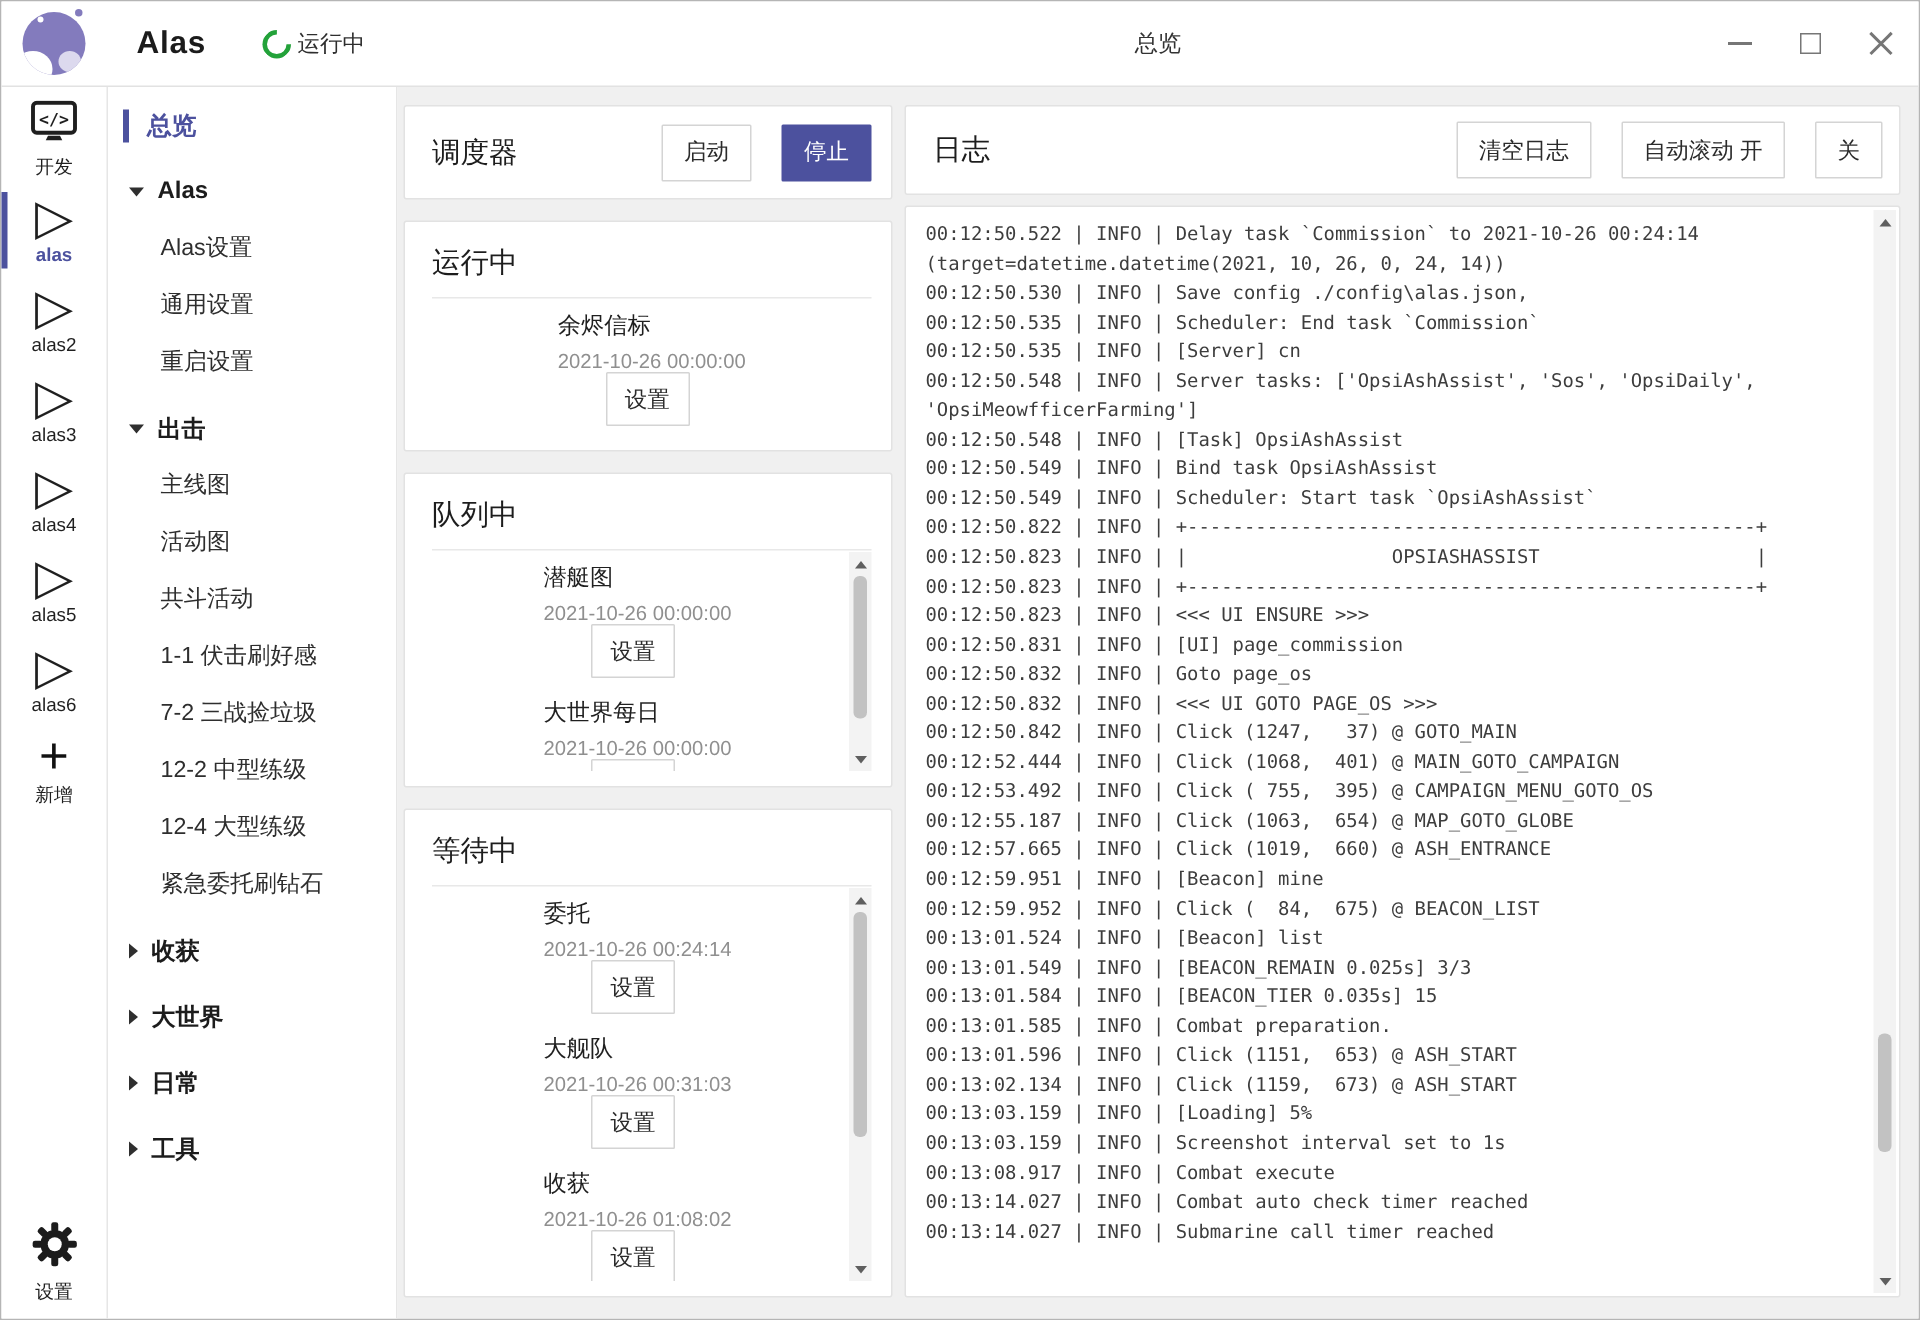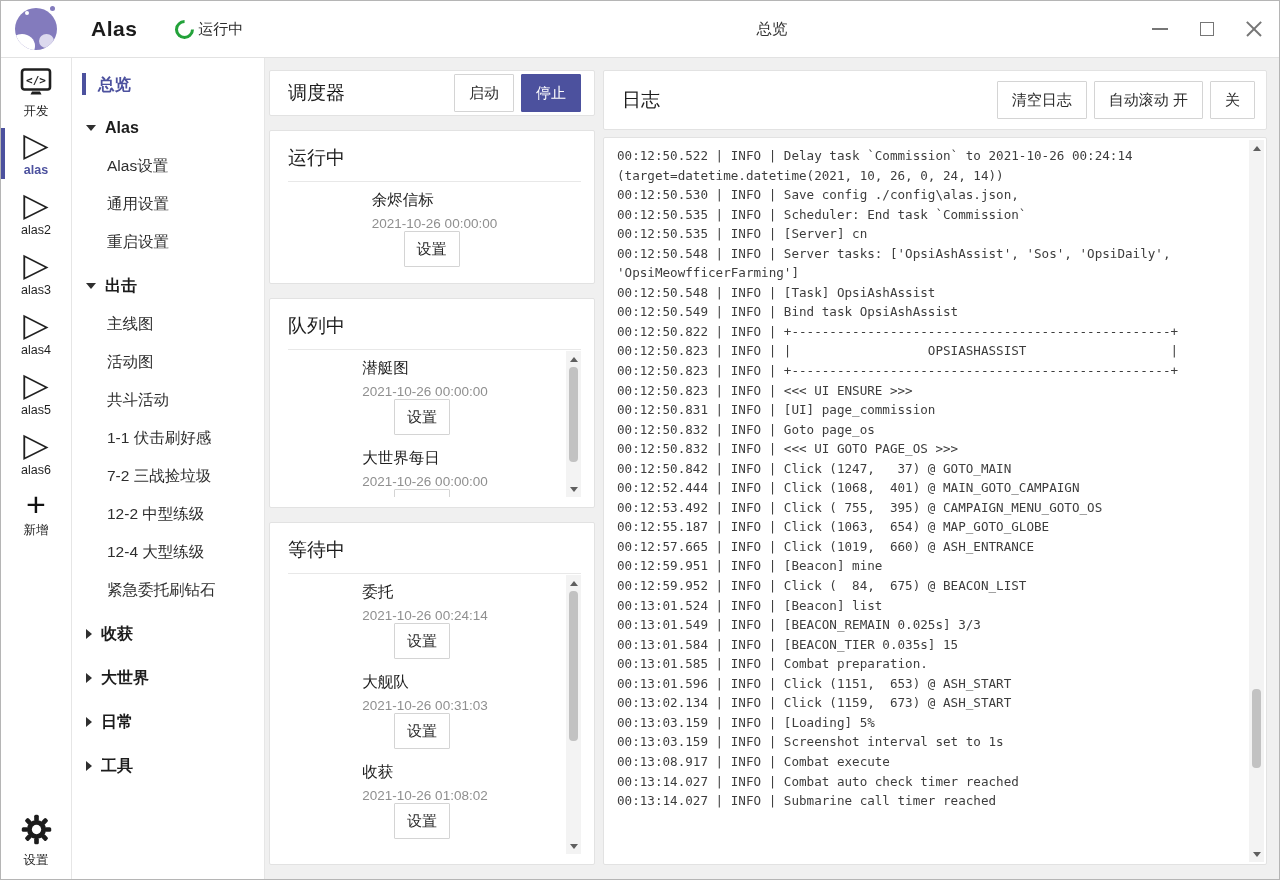--- a/index.html
+++ b/index.html
@@ -47,25 +47,25 @@
   .tri { width:0; height:0; flex:none; }
   .tri-down  { border-left:5px solid transparent; border-right:5px solid transparent; border-top:6px solid #2f2f2f; }
   .tri-right { border-top:5px solid transparent; border-bottom:5px solid transparent; border-left:6px solid #2f2f2f; }
   .nav-child { padding-left:35px; font-size:15.5px; color:#2e2e2e; height:24px; line-height:24px; margin-top:14px; cursor:pointer; white-space:nowrap; }
 
   
   .content { flex:1; min-width:0; background:#f0f0f0; padding:12px 12px 14px 4px; display:flex; gap:8px; }
   .card { background:#fff; border:1px solid #e2e2e2; border-radius:2px; }
 
   .col-mid { width:326px; flex:none; display:flex; flex-direction:column; gap:14px; min-height:0; }
-  .card.scheduler { flex:none; height:46px; padding:0 13px 0 18px; display:flex; align-items:center; justify-content:space-between;font-family:Liberation Serif, serif; }
+  .card.scheduler { flex:none; height:63px; padding:0 13px 0 18px; display:flex; align-items:center; justify-content:space-between;font-family:Liberation Serif, serif; }
   .card-title { font-size:19px; color:#1d1d1d; }
   .btn { background:#fff; border:1px solid #d4d4d4; color:#2b2b2b; font-size:15px; height:38px; padding:0 14px; cursor:pointer; font-family:inherit; border-radius:1px; }
   .btn.primary { background:var(--accent); border-color:var(--accent); color:#fff; }
-  .btn-row { display:flex; gap:7px;border-radius:14px; }
+  .btn-row { display:flex; gap:20px;border-radius:14px; }
 
   .card.section { padding:8px 13px 10px 18px; display:flex; flex-direction:column; min-height:0; }
   .card.section.grow { flex:1; }
   .section-title { font-size:19px; color:#1d1d1d; padding:6px 0 10px; border-bottom:1px solid #e8e8e8; flex:none; }
   .list-wrap { display:flex; min-height:0; margin-top:1px; }
   .list-wrap.fixed { height:146px; flex:none; }
   .list-wrap.grow { flex:1; }
   .entry-list { flex:1; min-width:0; overflow:hidden; }
   .entry { min-height:48px; padding:7px 0 6px; display:flex; align-items:center; justify-content:space-between;flex-direction:column; }
   .entry-name { font-size:15.5px; color:#1f1f1f; margin-bottom:5px; }
@@ -347,20 +347,21 @@
           <div id="log-lines">
               <div class="log-line">00:12:50.522 | INFO | Delay task `Commission` to 2021-10-26 00:24:14</div>
               <div class="log-line">(target=datetime.datetime(2021, 10, 26, 0, 24, 14))</div>
               <div class="log-line">00:12:50.530 | INFO | Save config ./config\alas.json,</div>
               <div class="log-line">00:12:50.535 | INFO | Scheduler: End task `Commission`</div>
               <div class="log-line">00:12:50.535 | INFO | [Server] cn</div>
               <div class="log-line">00:12:50.548 | INFO | Server tasks: ['OpsiAshAssist', 'Sos', 'OpsiDaily',</div>
               <div class="log-line">'OpsiMeowfficerFarming']</div>
               <div class="log-line">00:12:50.548 | INFO | [Task] OpsiAshAssist</div>
               <div class="log-line">00:12:50.549 | INFO | Bind task OpsiAshAssist</div>
+              <div class="log-line">00:12:50.549 | INFO | Scheduler: Start task `OpsiAshAssist`</div>
               <div class="log-line">00:12:50.822 | INFO | +--------------------------------------------------+</div>
               <div class="log-line">00:12:50.823 | INFO | |                  OPSIASHASSIST                   |</div>
               <div class="log-line">00:12:50.823 | INFO | +--------------------------------------------------+</div>
               <div class="log-line">00:12:50.823 | INFO | &lt;&lt;&lt; UI ENSURE &gt;&gt;&gt;</div>
               <div class="log-line">00:12:50.831 | INFO | [UI] page_commission</div>
               <div class="log-line">00:12:50.832 | INFO | Goto page_os</div>
               <div class="log-line">00:12:50.832 | INFO | &lt;&lt;&lt; UI GOTO PAGE_OS &gt;&gt;&gt;</div>
               <div class="log-line">00:12:50.842 | INFO | Click (1247,   37) @ GOTO_MAIN</div>
               <div class="log-line">00:12:52.444 | INFO | Click (1068,  401) @ MAIN_GOTO_CAMPAIGN</div>
               <div class="log-line">00:12:53.492 | INFO | Click ( 755,  395) @ CAMPAIGN_MENU_GOTO_OS</div>

